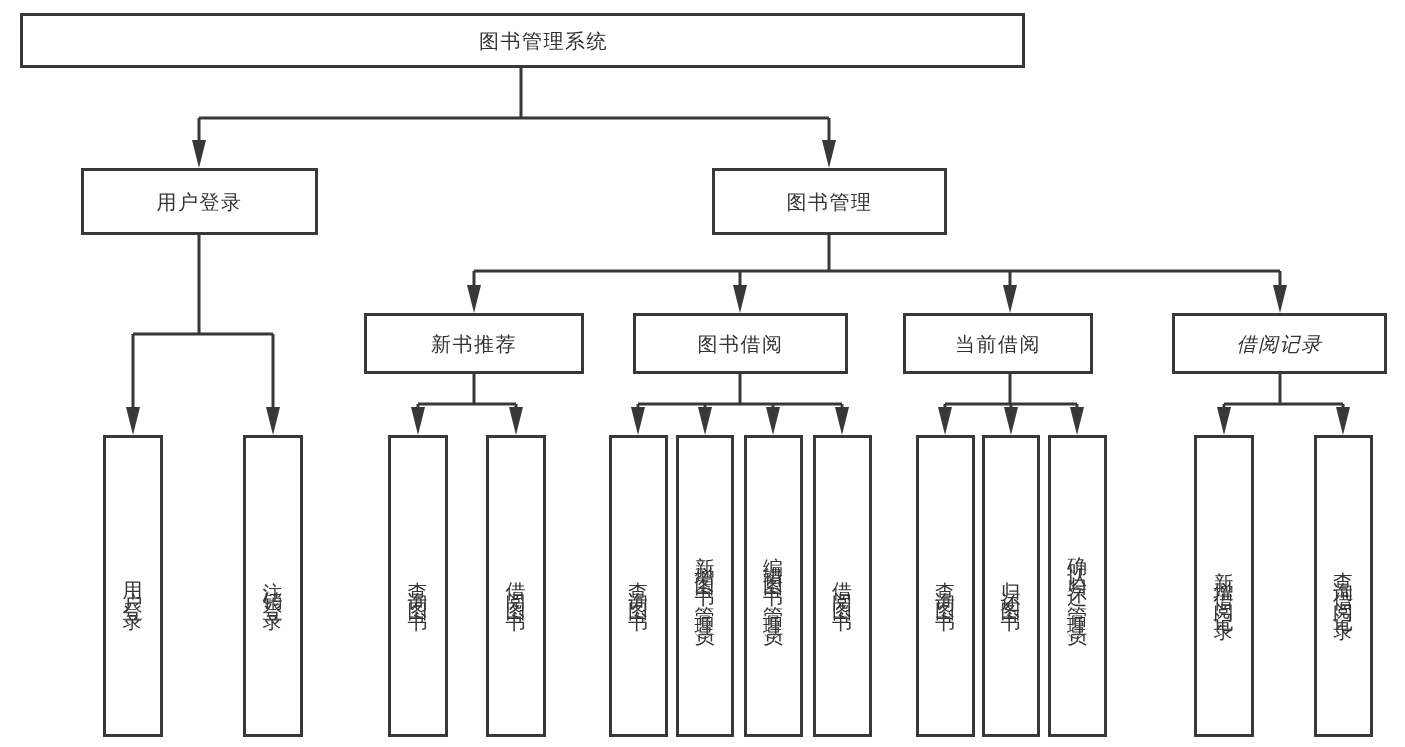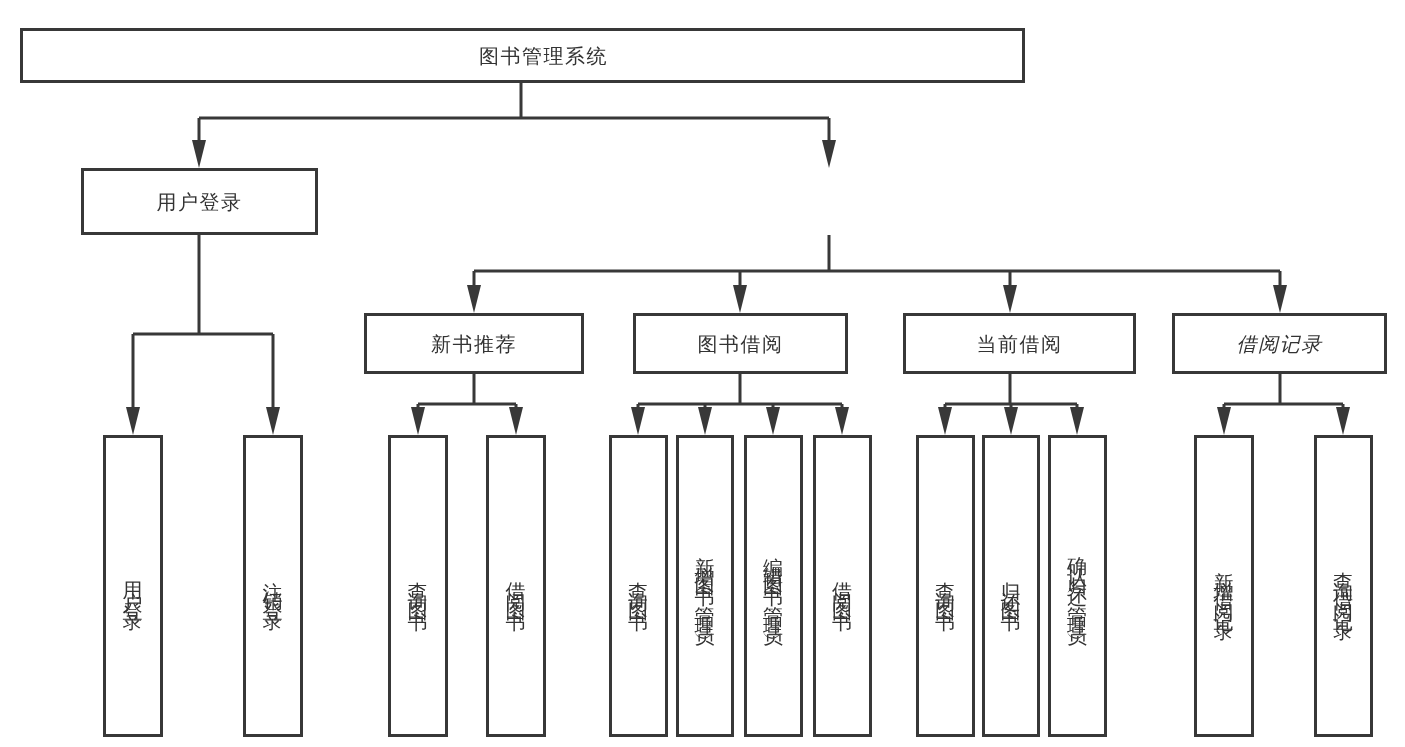--- a/index.html
+++ b/index.html
@@ -59,35 +59,38 @@
     <g>
       <path class="cl" d="M1010 374V404 M945 404H1077 M945 404V409 M1011 404V409 M1077 404V409"></path>
       <path class="ca" d="M938 407h14L945 435Z M1004 407h14L1011 435Z M1070 407h14L1077 435Z"></path>
     </g>
     <g>
       <path class="cl" d="M1280 374V404 M1224 404H1343 M1224 404V409 M1343 404V409"></path>
       <path class="ca" d="M1217 407h14L1224 435Z M1336 407h14L1343 435Z"></path>
     </g>
   </svg>
 
-  <div class="node" style="left:20px; top:28px; width:1005px; height:55px;padding-left:42px;">
+  <div class="node" style="left:20px; top:13px; width:1005px; height:55px;padding-left:42px;">
     <span class="lbl">图书管理系统</span>
   </div>
 
   <div class="node" style="left:81px; top:168px; width:237px; height:67px;">
     <span class="lbl">用户登录</span>
+  </div>
+  <div class="node" style="left:712px; top:168px; width:235px; height:67px;">
+    <span class="lbl">图书管理</span>
   </div>
 
   <div class="node" style="left:633px; top:313px; width:215px; height:61px;">
     <span class="lbl">图书借阅</span>
   </div>
   <div class="node" style="left:364px; top:313px; width:220px; height:61px;">
     <span class="lbl">新书推荐</span>
   </div>
-  <div class="node" style="left:903px; top:313px; width:233px; height:61px;">
+  <div class="node" style="left:903px; top:313px; width:190px; height:61px;">
     <span class="lbl">当前借阅</span>
   </div>
   <div class="node" style="left:1172px; top:313px; width:215px; height:61px;font-style:italic;">
     <span class="lbl">借阅记录</span>
   </div>
 
   <div class="node leaf" style="left:103px; top:435px; width:60px; height:302px;">
     <span class="lbl">用户登录</span>
   </div>
   <div class="node leaf" style="left:243px; top:435px; width:60px; height:302px;">

